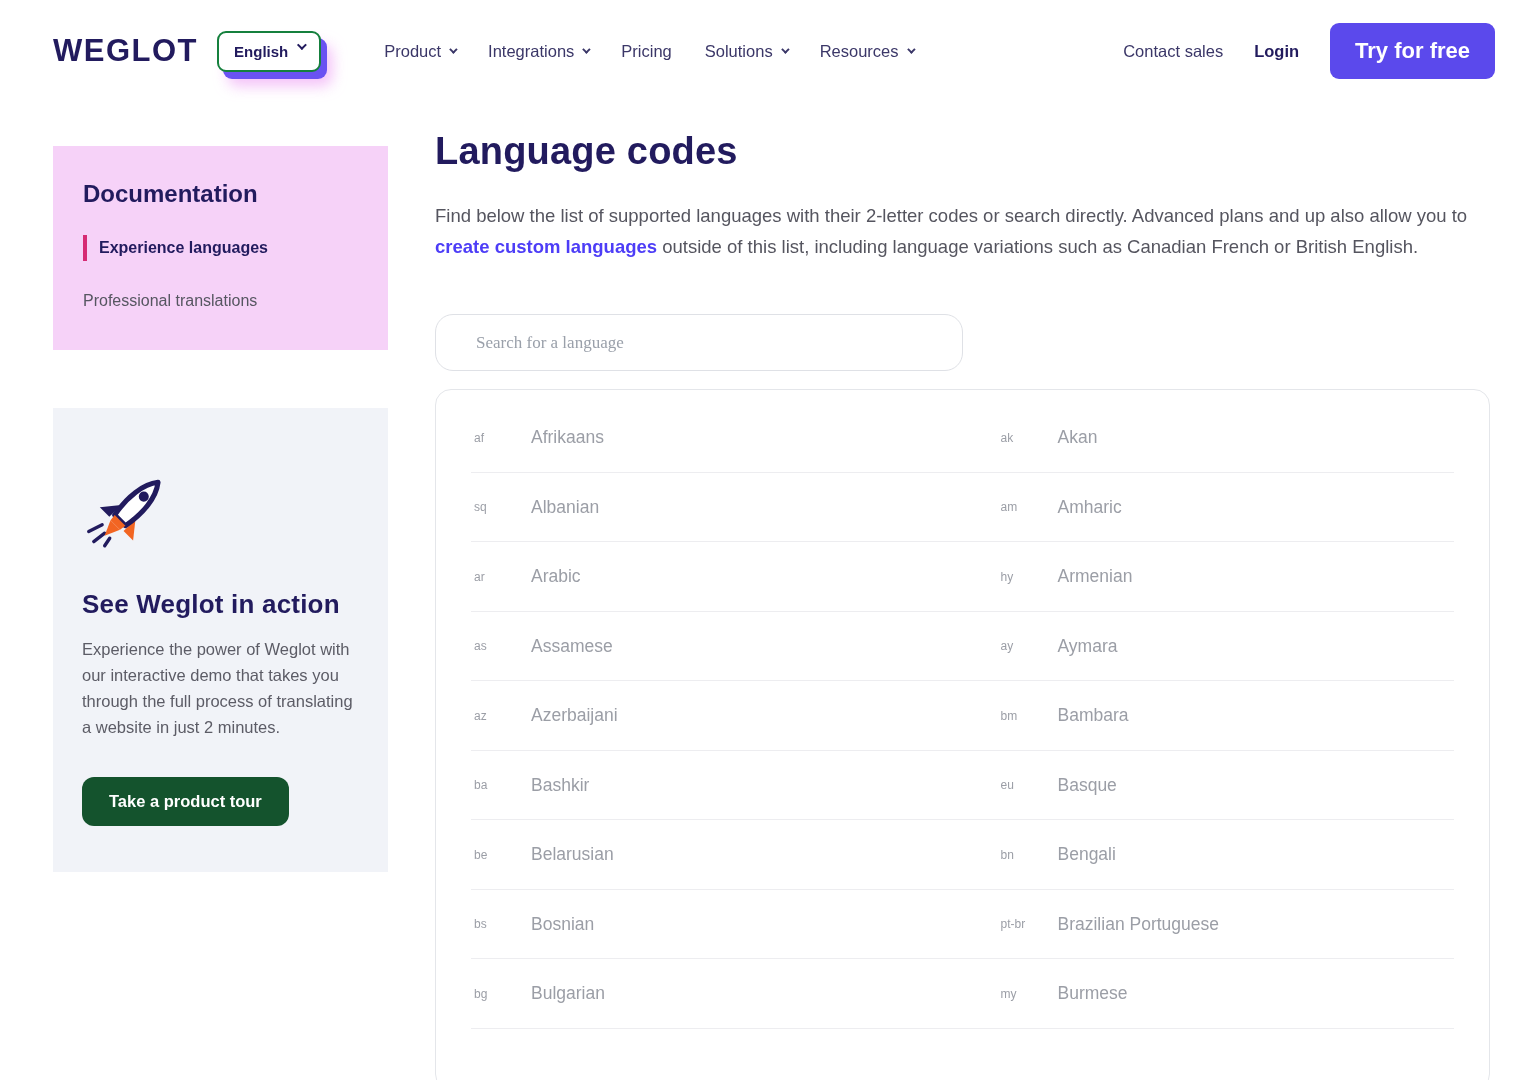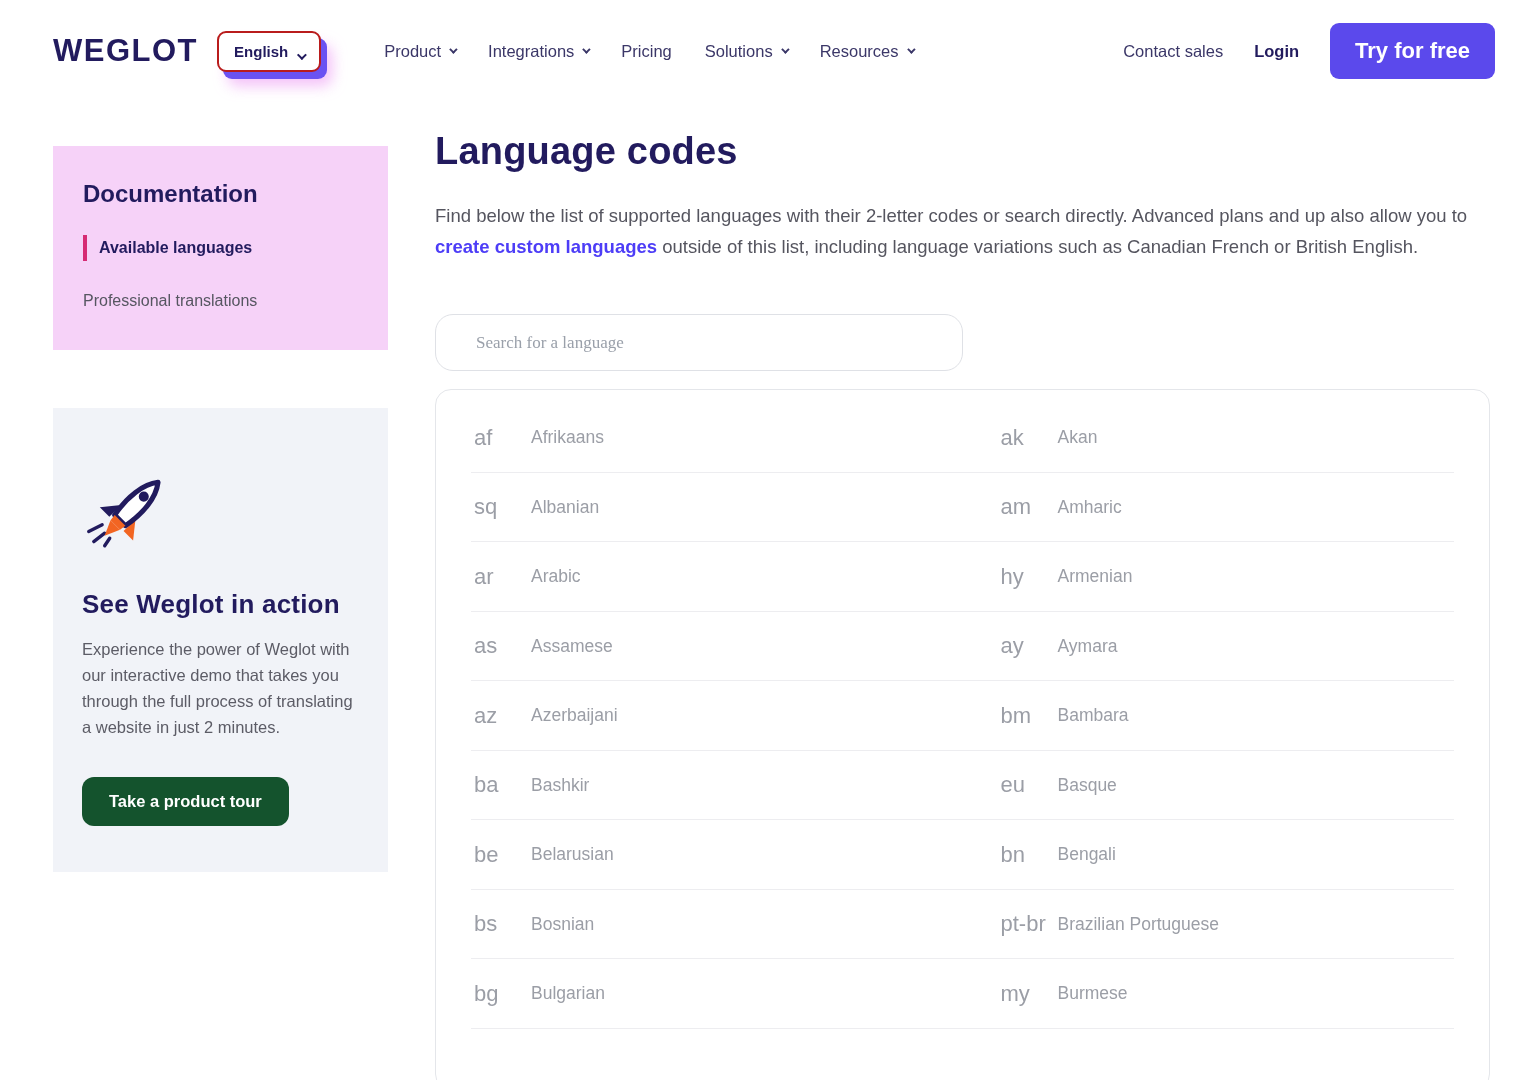--- a/index.html
+++ b/index.html
@@ -2,22 +2,22 @@
 <html><head>
 <meta charset="utf-8">
 <style>
   * { margin:0; padding:0; box-sizing:border-box; }
   html,body { width:1536px; height:1080px; overflow:hidden; background:#ffffff;
     font-family:"Liberation Sans", sans-serif; }
 
   
   .header { height:102px; display:flex; align-items:center; padding:0 41px 0 53px; background:#ffffff; }
   .logo { font-size:31px; font-weight:900; letter-spacing:1.5px; color:#221b5e; cursor:pointer; }
-  .lang-btn { margin-left:19px; background:#ffffff; border:2px solid #b91c1c; border-radius:9px;
-    padding:10px 15px; font-size:15px; font-weight:700; color:#221b5e; display:flex; align-items:flex-end;
+  .lang-btn { margin-left:19px; background:#ffffff; border:2px solid #15803d; border-radius:9px;
+    padding:10px 15px; font-size:15px; font-weight:700; color:#221b5e; display:flex; align-items:flex-start;
     gap:9px; cursor:pointer; box-shadow:6px 7px 0 #6a52f2, 11px 14px 14px rgba(238,160,244,0.65); }
   .chev { width:7px; height:7px; border-right:2px solid currentColor; border-bottom:2px solid currentColor;
     transform:rotate(45deg) translateY(-2px); display:inline-block; }
   .nav { display:flex; gap:33px; margin-left:63px; }
   .nav-item { font-size:16.5px; color:#3b3768; display:flex; align-items:center; gap:8px; cursor:pointer; }
   .nav-item .chev { width:6px; height:6px; }
   .header-right { margin-left:auto; display:flex; align-items:center; gap:31px; }
   .contact { font-size:16.5px; color:#3b3768; cursor:pointer; }
   .login { font-size:16.5px; font-weight:700; color:#221b5e; cursor:pointer; }
   .cta-btn { background:#5b49ec; color:#ffffff; font-size:22px; font-weight:700; border:none;
@@ -51,21 +51,21 @@
     font-size:17px; color:#3b3768; padding:0 20px 0 40px; outline:none;
     font-family:Liberation Serif, serif; }
   .search-box::placeholder { color:#9aa0aa; }
 
   .lang-table { margin-top:18px; width:1055px; border:1px solid #e4e6ea; border-radius:16px;
     padding:13px 0 60px 0; }
   .lang-row { display:flex; position:relative; height:69.5px; }
   .lang-row::after { content:""; position:absolute; left:35px; right:35px; bottom:0; height:1px;
     background:#ededf0; }
   .lang-cell { width:50%; display:flex; align-items:center; padding-left:38px; cursor:default; }
-  .lang-code { width:57px; flex-shrink:0; font-size:22px; color:#9b9ea6; }
+  .lang-code { width:57px; flex-shrink:0; font-size:12px; color:#9b9ea6; }
   .lang-name { font-size:17.5px; color:#9b9ea6; }
 </style>
 </head>
 <body>
 
 <div class="header">
   <div class="logo">WEGLOT</div>
 
   <div class="lang-btn">
     <span>English</span>
@@ -99,21 +99,21 @@
     <span class="login">Login</span>
     <button class="cta-btn">Try for free</button>
   </div>
 </div>
 
 <div class="page">
 
   <div class="sidebar">
     <div class="docs-card">
       <div class="docs-title">Documentation</div>
-      <div class="docs-item-active">Available languages</div>
+      <div class="docs-item-active">Experience languages</div>
       <div class="docs-item">Professional translations</div>
     </div>
 
     <div class="promo-card">
       <svg class="rocket" viewBox="0 0 100 100">
 
         <line x1="8" y1="78" x2="24" y2="70" stroke="#221b5e" stroke-width="4" stroke-linecap="round"></line>
         <line x1="14" y1="90" x2="27" y2="80" stroke="#221b5e" stroke-width="4" stroke-linecap="round"></line>
         <line x1="27" y1="95" x2="33" y2="86" stroke="#221b5e" stroke-width="4" stroke-linecap="round"></line>
         <g transform="rotate(45 58 52)">

